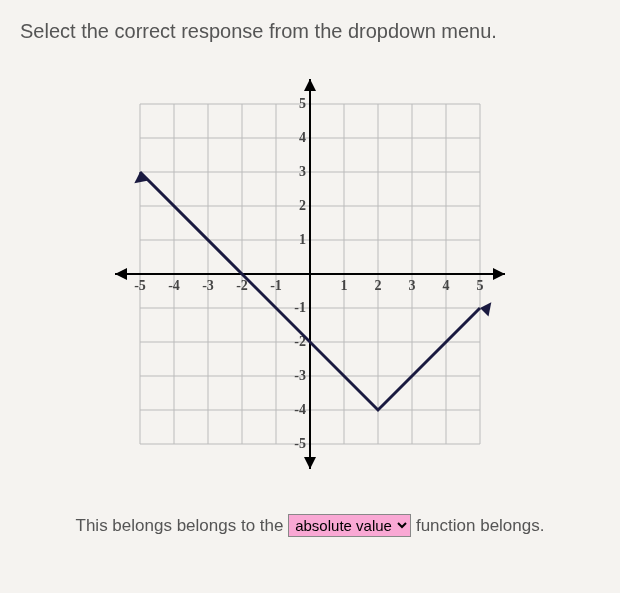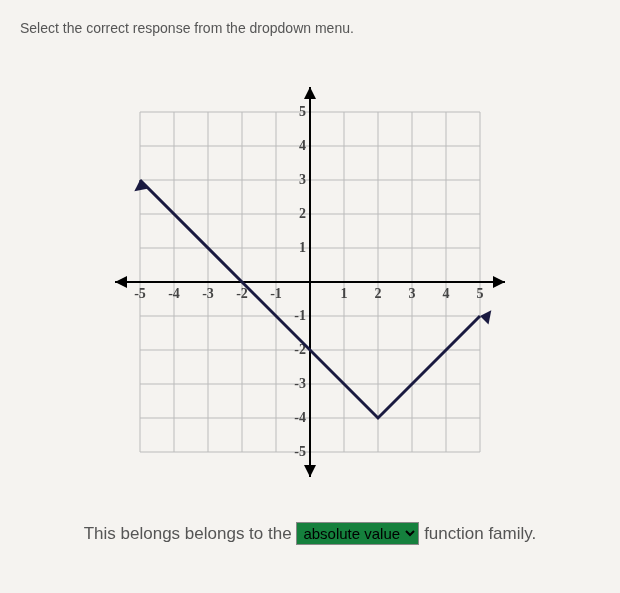--- a/index.html
+++ b/index.html
@@ -5,40 +5,40 @@
   body {
     margin: 0;
     padding: 20px;
     font-family: Arial, sans-serif;
     background: #f5f3f0;
     color: #555;
     width: 620px;
     box-sizing: border-box;
   }
   .instruction {
-    font-size: 14px;
-    margin-bottom: 36px;
+    font-size: 20px;
+    margin-bottom: 21px;
   }
   .chart-wrap {
     display: flex;
     justify-content: center;
     margin-bottom: 30px;
   }
   svg {
     display: block;
   }
   .answer-row {
     text-align: center;
     font-size: 17px;
   }
   select {
     font-size: 15px;
     padding: 1px 2px;
     border: 1px solid #888;
-    background: #15803d;
+    background: #f9a8d4;
   }
 </style>
 </head>
 <body>
 
 <div class="instruction">Select the correct response from the dropdown menu.</div>
 
 <div class="chart-wrap">
 <svg width="420" height="420" viewBox="0 0 420 420">
   <g transform="translate(210,210)">
@@ -107,14 +107,14 @@
       <polygon points="-170,-102 -158,-102 -166,-90" transform="rotate(45 -170 -102)"></polygon>
       <polygon points="170,34 158,34 166,46" transform="rotate(-135 170 34)"></polygon>
     </g>
   </g>
 </svg>
 </div>
 
 <div class="answer-row">
   <span>This belongs belongs to the </span>
   <select id="dd"><option>absolute value</option><option>linear</option><option>quadratic</option><option>cubic</option><option>exponential</option></select>
-  <span> function family.</span>
+  <span> function belongs.</span>
 </div>
 
 </body></html>

